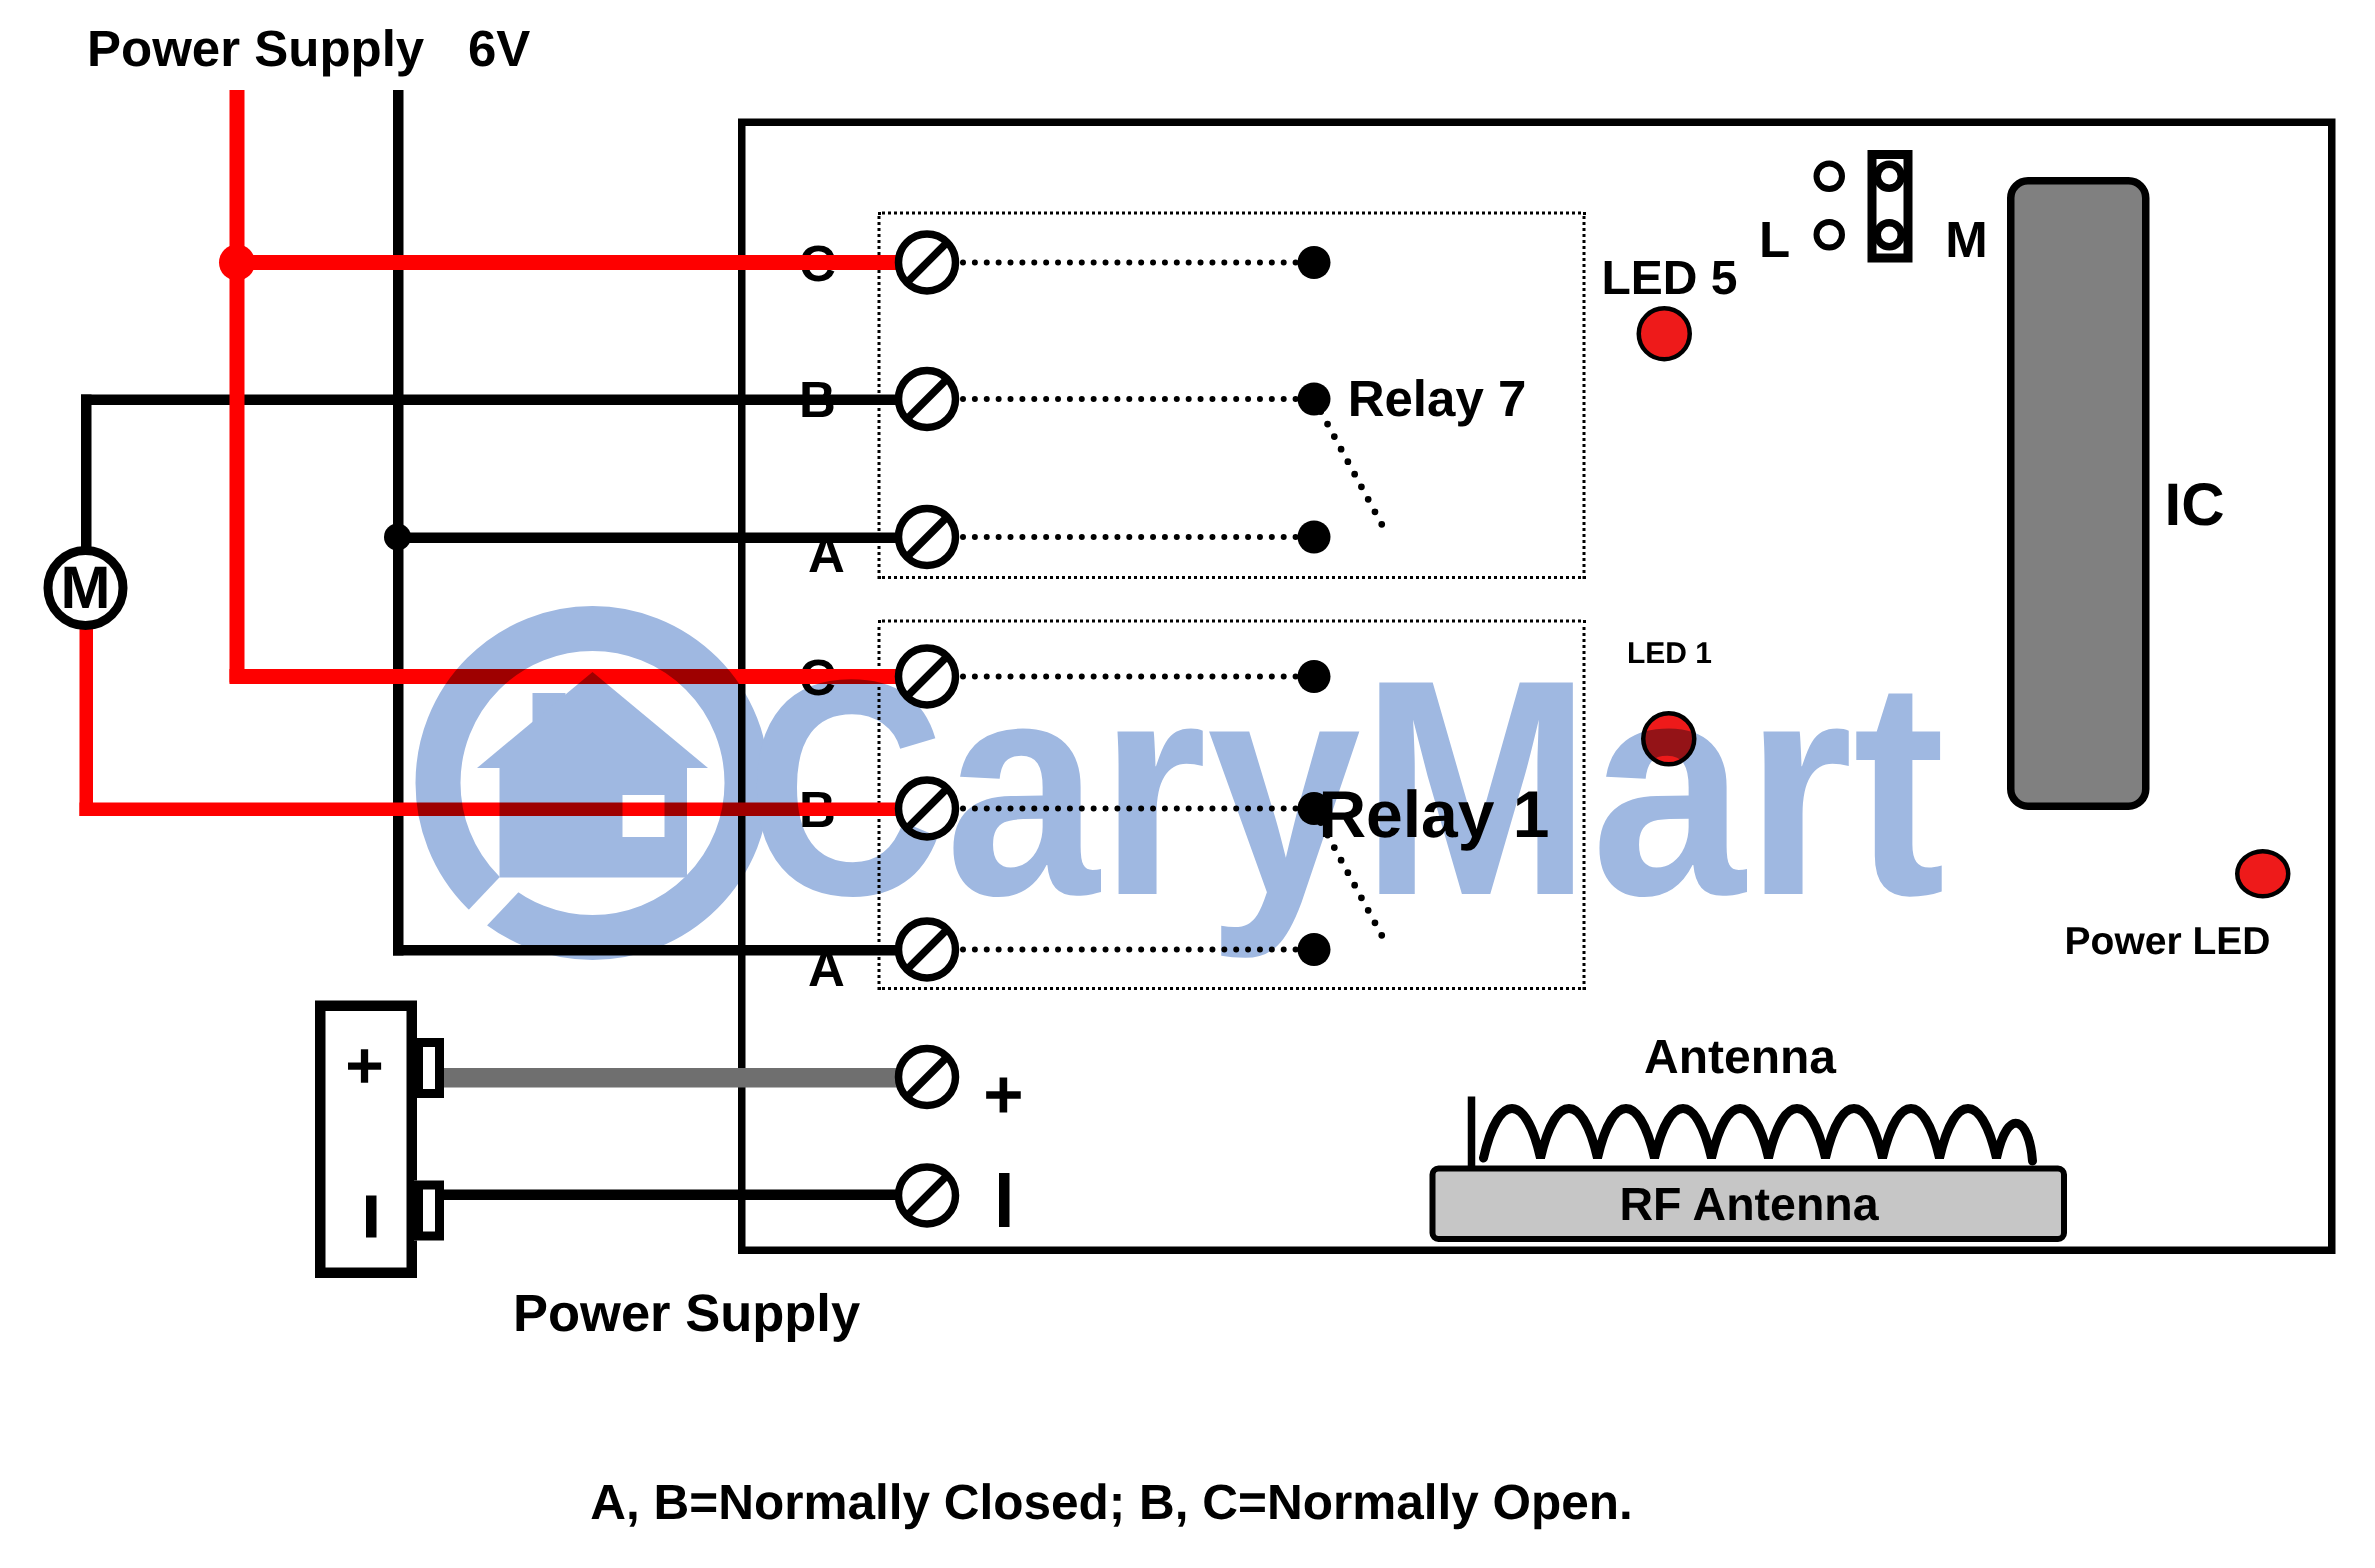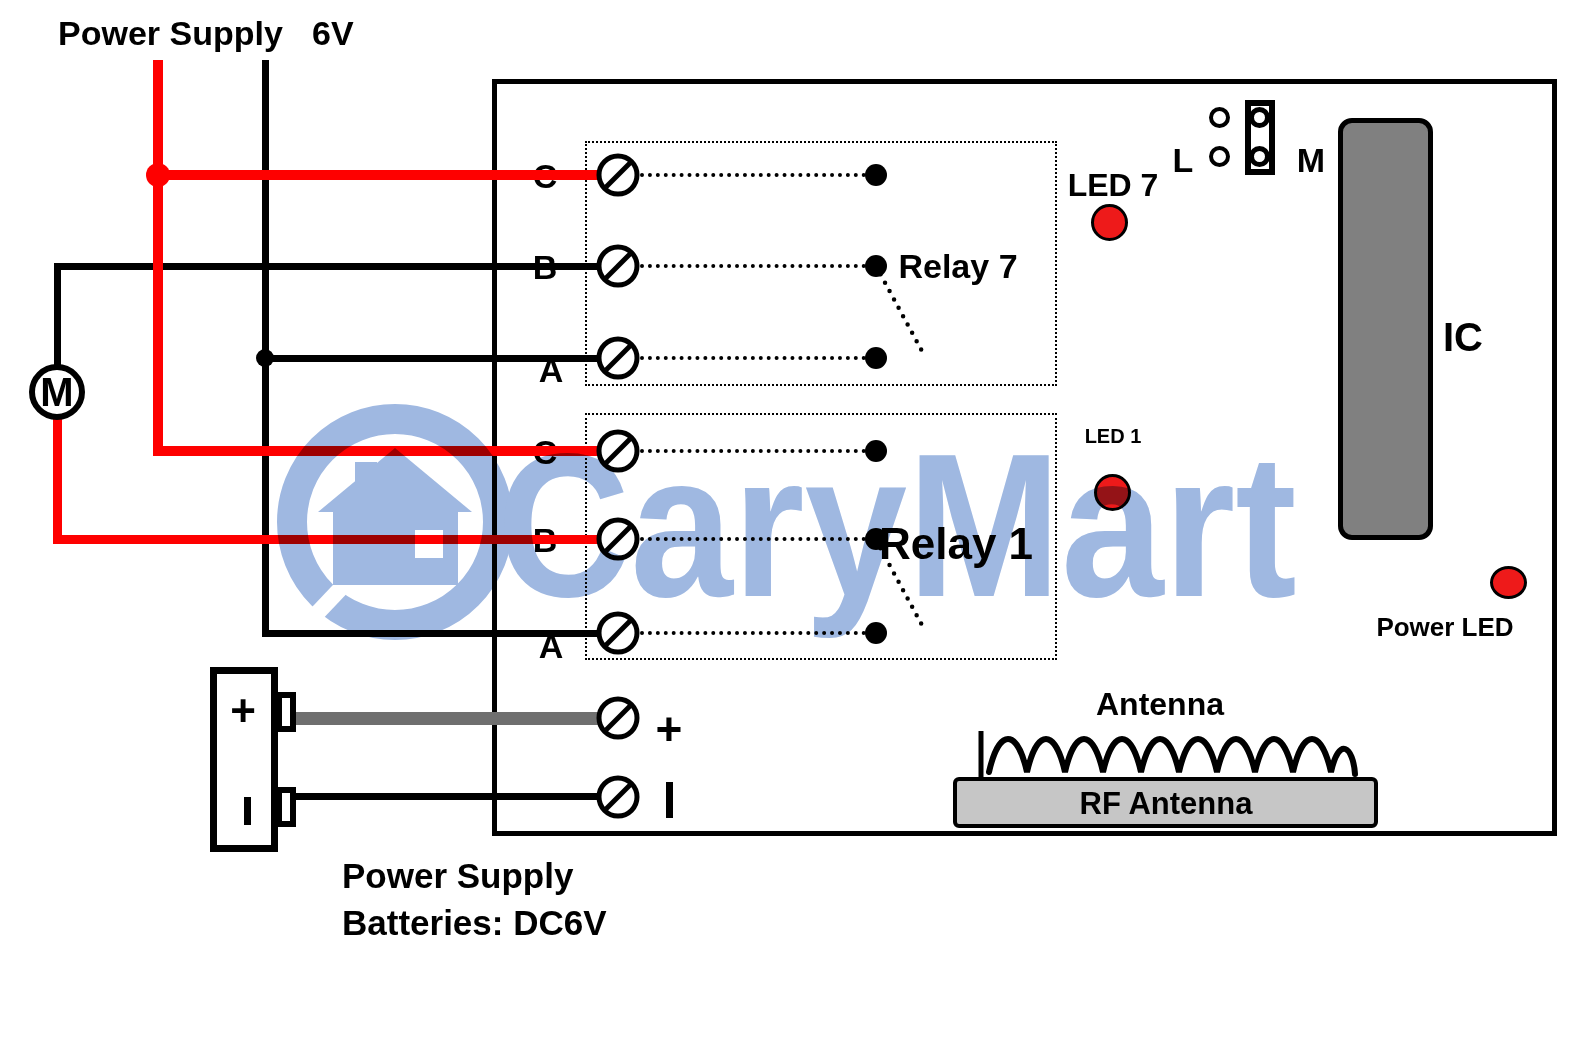--- a/index.html
+++ b/index.html
@@ -67,21 +67,21 @@
   <div class="lbl ctr" style="left:958px;top:266px;font-size:34px;">Relay 7</div>
   <div class="lbl ctr" style="left:956px;top:544px;font-size:44px;">Relay 1</div>
 
   <div class="lbl ctr" style="left:545px;top:176px;font-size:34px;">C</div>
   <div class="lbl ctr" style="left:545px;top:267px;font-size:34px;">B</div>
   <div class="lbl ctr" style="left:551px;top:370px;font-size:34px;">A</div>
   <div class="lbl ctr" style="left:545px;top:452px;font-size:34px;">C</div>
   <div class="lbl ctr" style="left:545px;top:540px;font-size:34px;">B</div>
   <div class="lbl ctr" style="left:551px;top:646px;font-size:34px;">A</div>
 
-  <div class="lbl ctr" style="left:1113px;top:185px;font-size:32px;">LED 7</div>
+  <div class="lbl ctr" style="left:1113px;top:185px;font-size:32px;">LED 5</div>
   <div class="led" style="left:1091px;top:204px;width:37px;height:37px;background:#EE1A1A;"></div>
   <div class="lbl ctr" style="left:1113px;top:436px;font-size:20px;">LED 1</div>
   <div class="led" style="left:1094px;top:474px;width:37px;height:37px;background:#EE1A1A;"></div>
 
   <div class="lbl ctr" style="left:1183px;top:160px;font-size:34px;">L</div>
   <div class="pin" style="left:1209px;top:107px;width:21px;height:21px;border:4px solid #000;"></div>
   <div class="pin" style="left:1209px;top:146px;width:21px;height:21px;border:4px solid #000;"></div>
   <div class="abs" style="left:1245px;top:100px;width:30px;height:75px;border:6px solid #000;box-sizing:border-box;background:#fff;"></div>
   <div class="pin" style="left:1249px;top:107px;width:21px;height:21px;border:5px solid #000;"></div>
   <div class="pin" style="left:1249px;top:146px;width:21px;height:21px;border:5px solid #000;"></div>
@@ -162,21 +162,21 @@
     </svg>
   <svg class="screw" style="left:595px;top:774px;" viewBox="0 0 46 46">
       <circle cx="23" cy="23" r="19" fill="#fff" stroke="#000" stroke-width="5"></circle>
       <line x1="11" y1="35" x2="35" y2="11" stroke="#000" stroke-width="5"></line>
     </svg>
 
   <div class="lbl ctr" style="left:669px;top:729px;font-size:46px;">+</div>
   <div class="bar" style="left:666px;top:782px;width:7px;height:36px;"></div>
 
   <div class="lbl" style="left:342px;top:858px;font-size:35px;">Power Supply</div>
-  <div class="lbl" style="left:342px;top:905px;font-size:35px;">Batteries: DC6V</div>
+  <div class="lbl ctr" style="left:741px;top:1001px;font-size:33px;">A, B=Normally Closed; B, C=Normally Open.</div>
 
   <svg class="wm" width="1120" height="330" viewBox="0 0 1120 330">
     <g>
       <circle cx="135" cy="132" r="103" fill="none" stroke="#9FB8E1" stroke-width="30"></circle>
       <line x1="28" y1="254" x2="138" y2="138" stroke="#ffffff" stroke-width="16"></line>
       <rect x="95" y="72" width="22" height="50" fill="#9FB8E1"></rect>
       <polygon points="58,122 212,122 135,58" fill="#9FB8E1"></polygon>
       <rect x="73" y="122" width="125" height="73" fill="#9FB8E1"></rect>
       <rect x="155" y="140" width="28" height="28" fill="#ffffff"></rect>
     </g>

